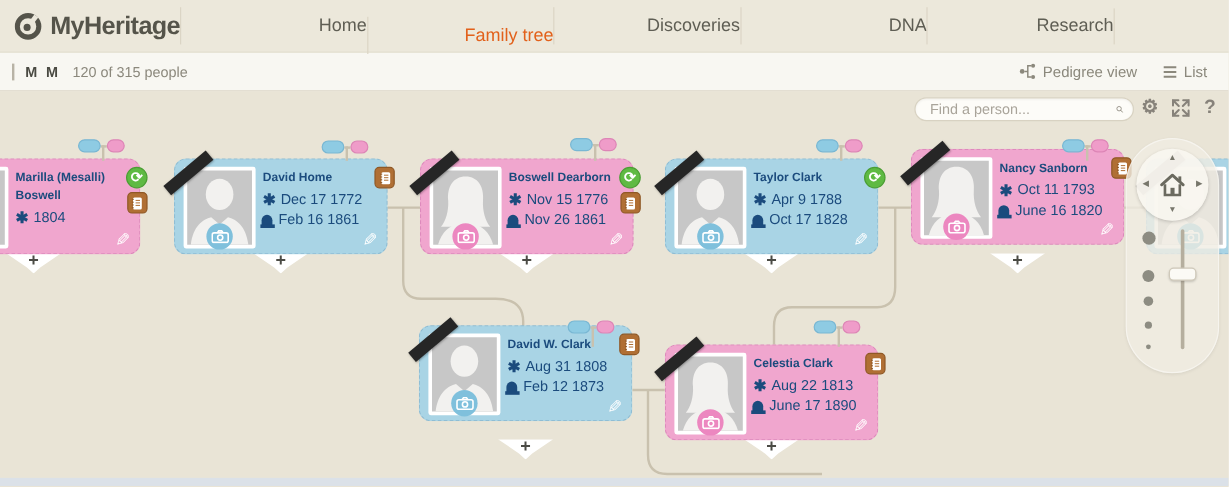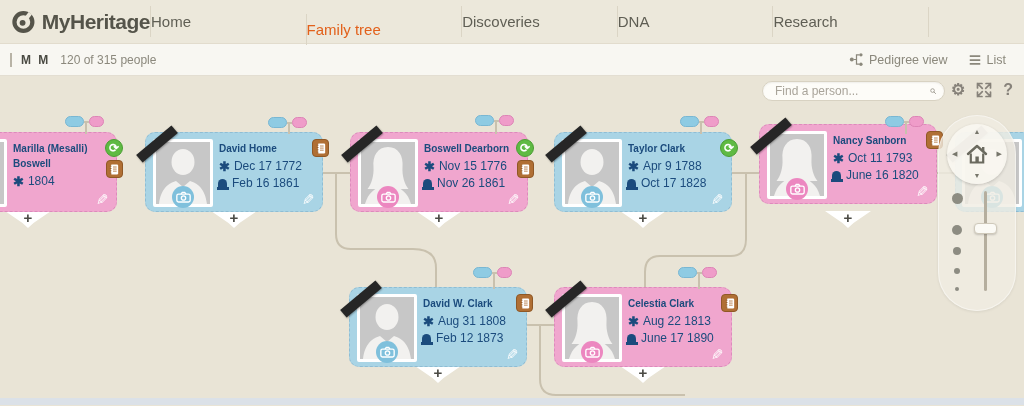--- a/index.html
+++ b/index.html
@@ -4,21 +4,21 @@
 <style>
   * { box-sizing: border-box; margin: 0; padding: 0; }
   body { margin:0; background:#fff; font-family:"Liberation Sans", sans-serif; }
   .app { position:relative; width:1024px; height:406px; overflow:hidden; background:var(--canvas-bg); }
 
   
   .header { display:flex; align-items:center; height:44px; background:var(--header-bg); border-bottom:1px solid #e2dccd; }
   .brand { width:150px; display:flex; align-items:center; gap:7px; padding-left:12px; cursor:pointer; }
   .brand-text { font-size:21px; font-weight:bold; color:#55544a; letter-spacing:-0.5px; }
   .nav-tabs { flex:1; display:flex; align-items:center; height:100%; }
-  .nav-tab { flex:1; text-align:left; font-size:15px; color:var(--nav-text); cursor:pointer; border-left:1px solid #dbd5c5; padding:7px 0; }
+  .nav-tab { flex:1; text-align:right; font-size:15px; color:var(--nav-text); cursor:pointer; border-left:1px solid #dbd5c5; padding:7px 0; }
   .nav-tab.active { color:var(--accent-orange);margin-top:16px; }
   .nav-spacer { width:96px; align-self:center; border-left:1px solid #dbd5c5; height:30px; }
 
   
   .subheader { height:32px; background:var(--subheader-bg); border-bottom:1px solid #e3ded2; display:flex; align-items:center; padding:0 10px; }
   .vbar { width:2px; height:14px; background:#b8b3a6; margin-right:9px; }
   .tree-name { font-weight:bold; color:#4a4a42; font-size:12px; letter-spacing:2px; margin-right:10px; }
   .people-count { color:var(--muted-text); font-size:12px; }
   .view-switcher { margin-left:auto; display:flex; align-items:center; gap:20px; padding-right:8px; height:100%; }
   .view-item { display:flex; align-items:center; gap:5px; font-size:12.5px; color:var(--muted-text); height:100%; position:relative; cursor:pointer; }
@@ -344,21 +344,21 @@
           </div>
           <span class="edit-icon">✎</span>
         </div>
         <div class="pill-group" style="left: 885px; top: 40px;">
           <div class="pill-stem" style="height: 13px;"></div>
           <div class="pill blue"></div>
           <div class="pill-link"></div>
           <div class="pill pink"></div>
         </div>
         <div class="plus-tab" style="left: 825px; top: 135px;">+</div>
-        <div class="person-card male" style="left: 349px; top: 211px;">
+        <div class="person-card male" style="left: 349px; top: 195px;">
           <span class="ribbon"></span>
           <div class="photo">
             <svg class="sil" width="54" height="62" viewBox="0 0 54 62">
               <ellipse cx="27" cy="20" rx="11.5" ry="13" fill="#f2f1ef"></ellipse>
               <path d="M3 62 C5 46 13 41 20 39 L27 45 L34 39 C41 41 49 46 51 62 Z" fill="#f2f1ef"></path>
             </svg>
             <div class="camera-badge">
               <svg width="15" height="12" viewBox="0 0 18 14">
                 <rect x="1" y="3.5" width="16" height="9.5" rx="2" fill="none" stroke="#fff" stroke-width="1.6"></rect>
                 <path d="M6 3.5 L7.5 1.5 H10.5 L12 3.5" fill="none" stroke="#fff" stroke-width="1.6"></path>

